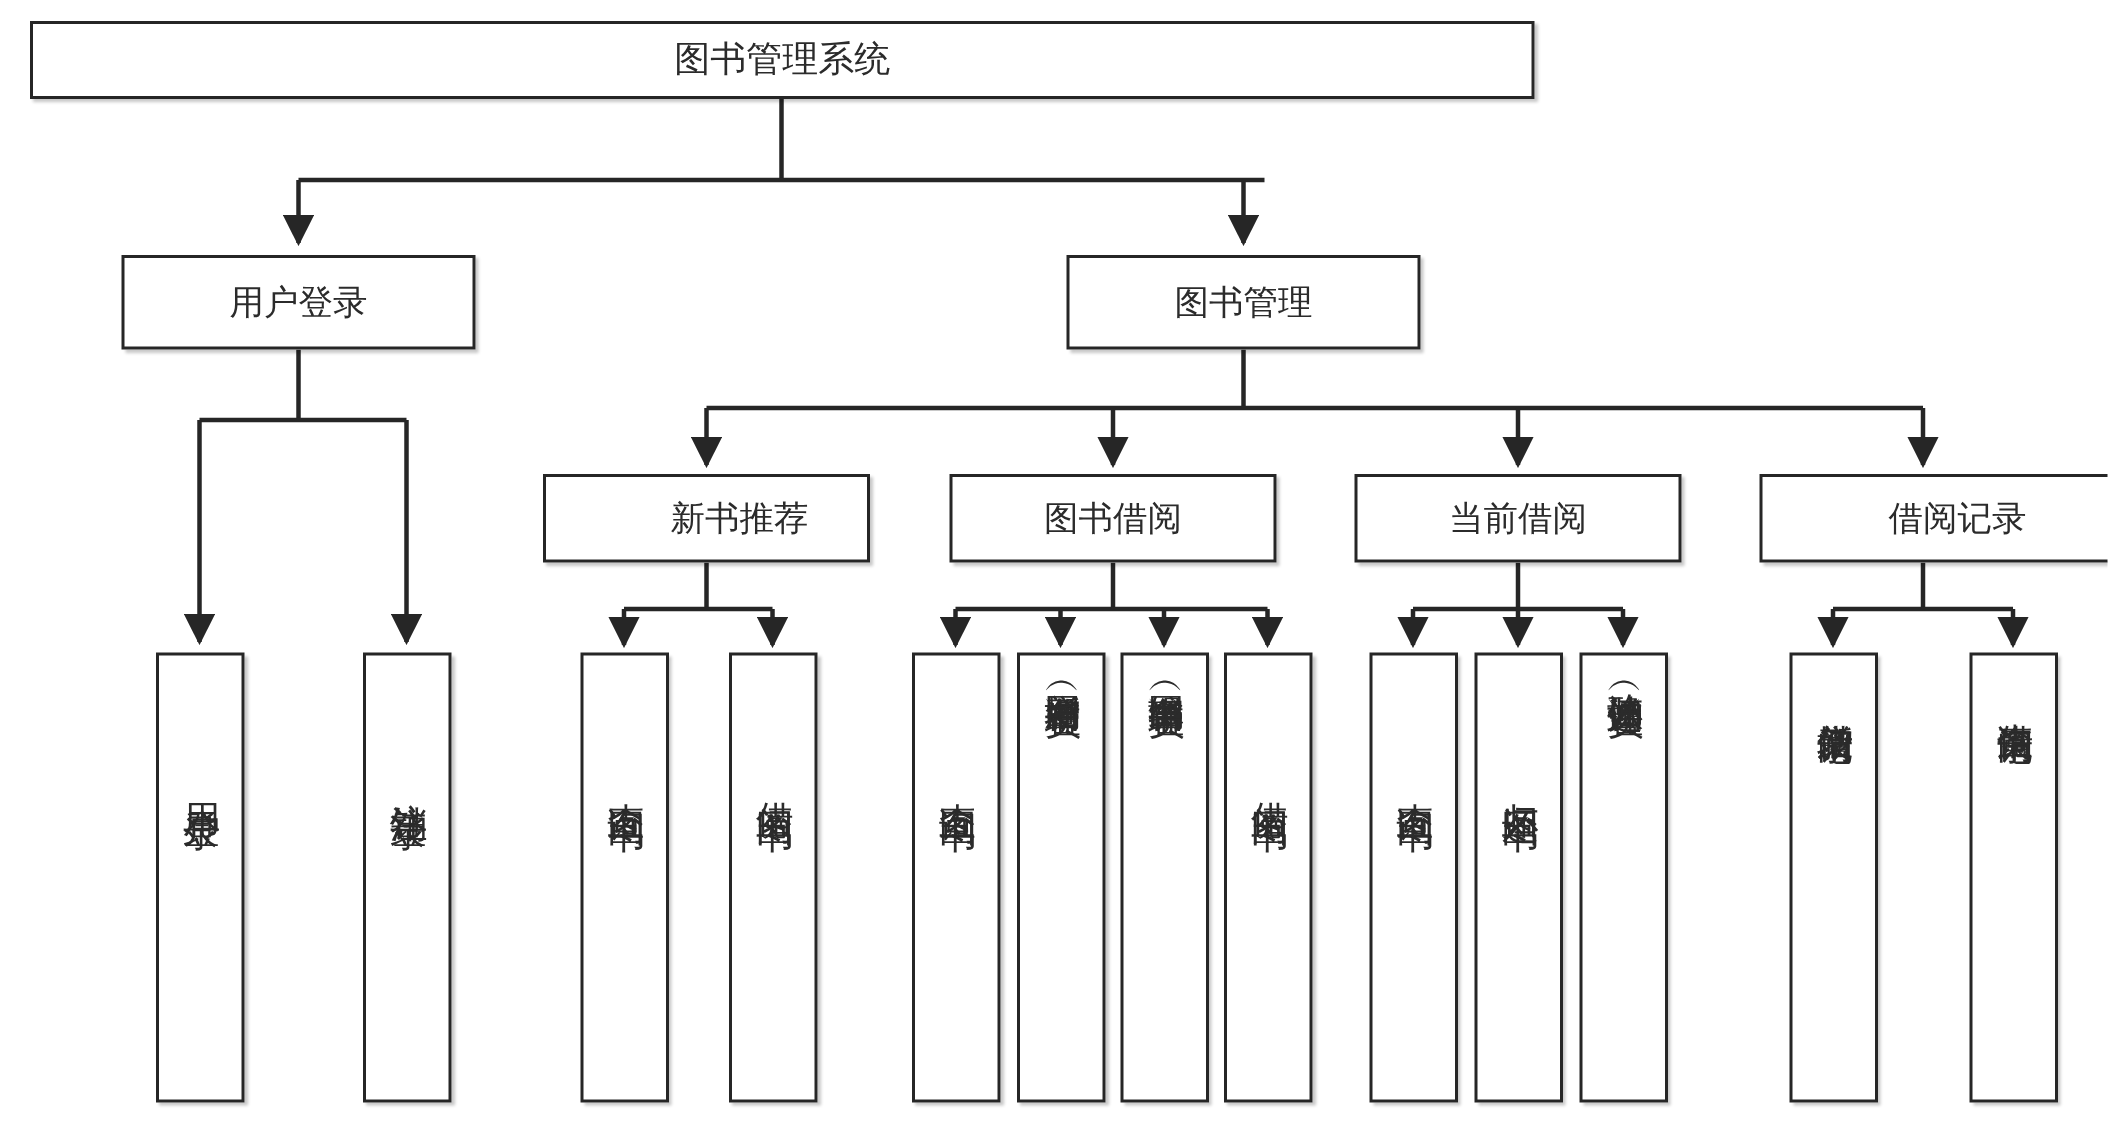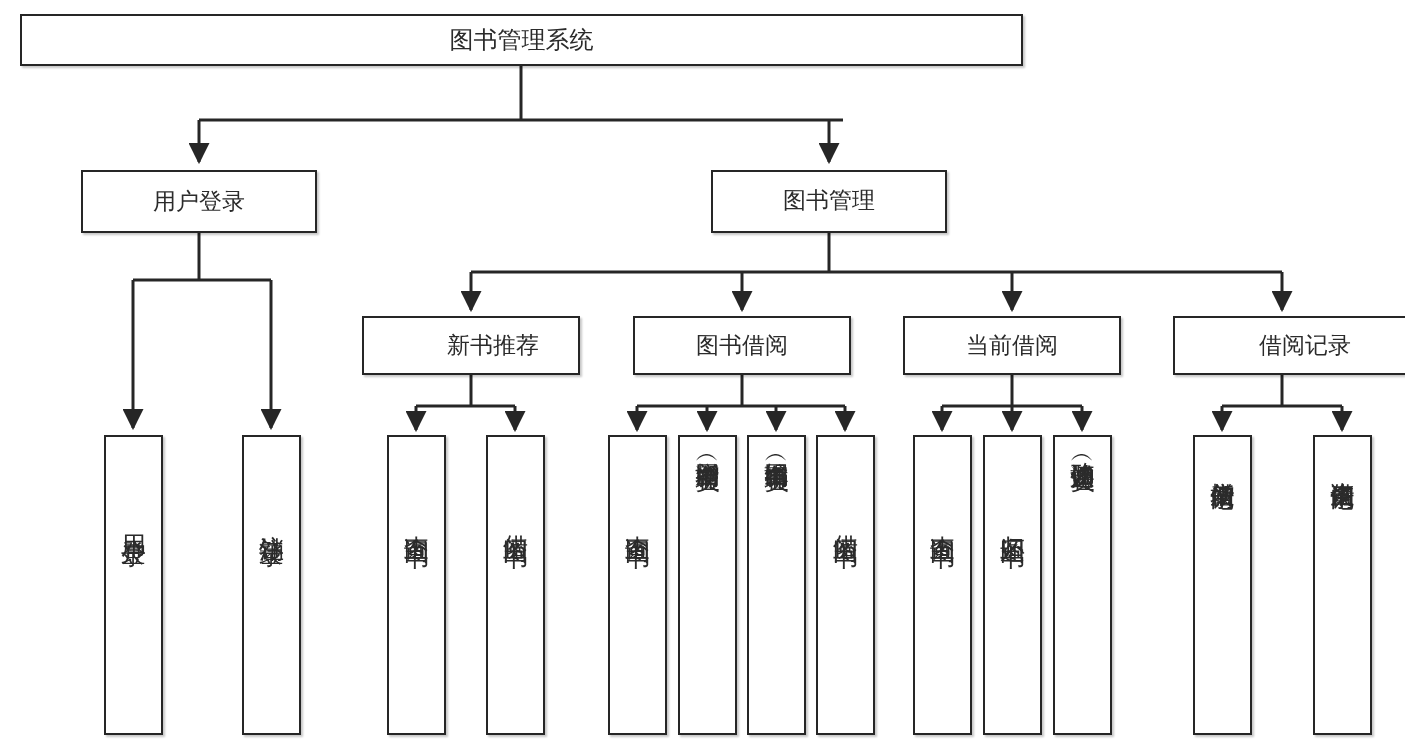--- a/index.html
+++ b/index.html
@@ -125,21 +125,21 @@
     </g>
   </svg>
 
   <div class="node root" style="left:20px; top:14px; width:1003px; height:52px;">
     <span class="label">图书管理系统</span>
   </div>
 
   <div class="node level2" style="left:81px; top:170px; width:236px; height:63px;">
     <span class="label">用户登录</span>
   </div>
-  <div class="node level2" style="left:711px; top:170px; width:236px; height:63px;font-family:Liberation Serif, serif;">
+  <div class="node level2" style="left:711px; top:170px; width:236px; height:63px;">
     <span class="label">图书管理</span>
   </div>
 
   <div class="node level3" style="left:362px; top:316px; width:218px; height:59px;padding-left:44px;">
     <span class="label">新书推荐</span>
   </div>
   <div class="node level3" style="left:633px; top:316px; width:218px; height:59px;">
     <span class="label">图书借阅</span>
   </div>
   <div class="node level3" style="left:903px; top:316px; width:218px; height:59px;">

